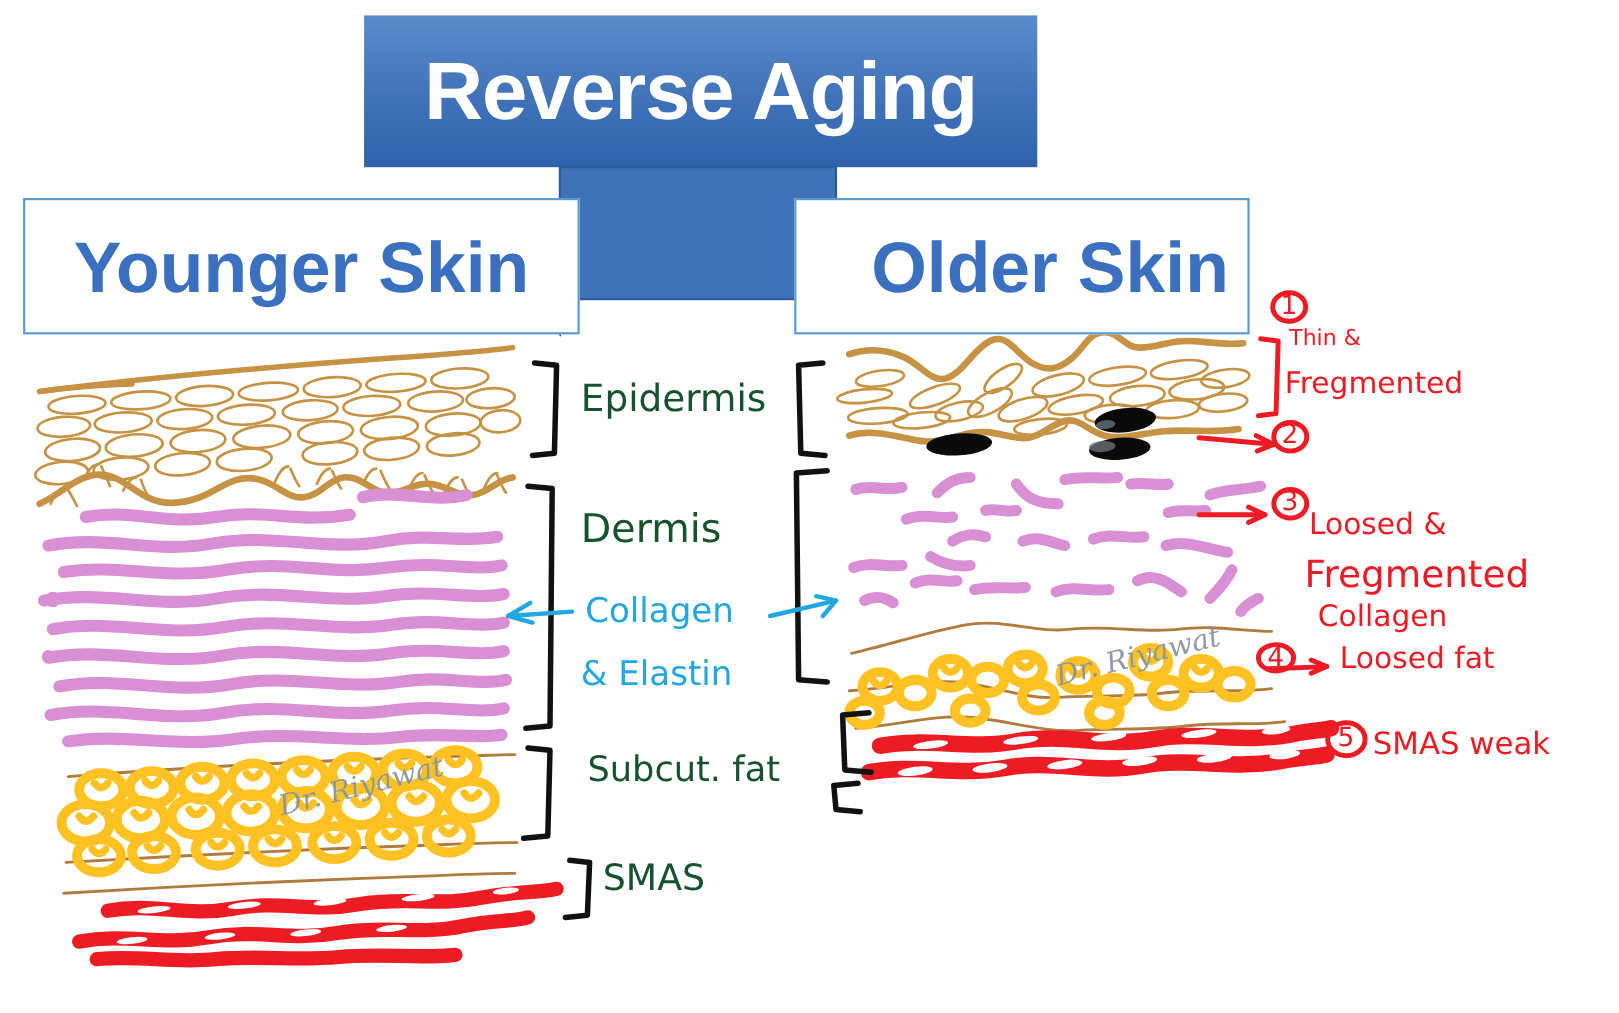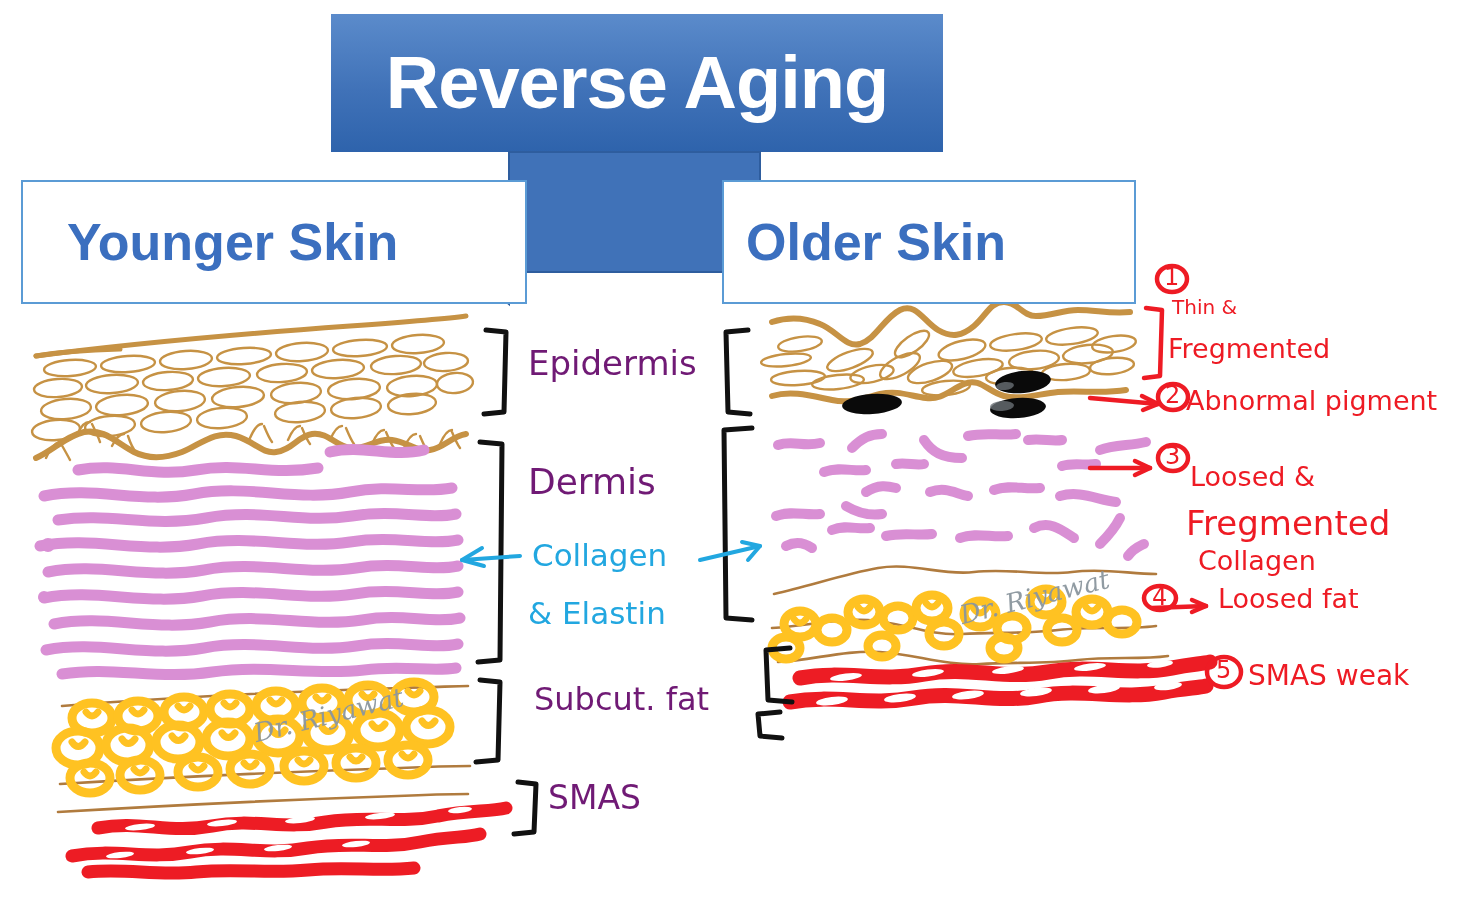--- a/index.html
+++ b/index.html
@@ -23,33 +23,33 @@
     color:#ffffff;font-size:74px;font-weight:bold;letter-spacing:-1px;
     line-height:1;
   }
 
   
   .label-box{
     position:absolute;background:#ffffff;border:2px solid #5B9BD5;
     display:flex;align-items:center;
   }
   .label-box span{
-    color:#3B6FBF;font-size:52px;font-weight:bold;line-height:1;
+    color:#3B6FBF;font-size:65px;font-weight:bold;line-height:1;
   }
   #younger-box{left:21px;top:180px;width:502px;height:120px;}
   #younger-box span{padding-left:44px;}
   #older-box{left:722px;top:180px;width:410px;height:120px;}
-  #older-box span{padding-left:22px;}
+  #older-box span{padding-left:68px;}
 
   
   .hand{
     position:absolute;font-family:"DejaVu Sans", sans-serif;
     white-space:pre;line-height:1.12;
   }
-  .hand-black{color:#701a75;}
+  .hand-black{color:#14532d;}
   .hand-blue{color:#22A7E0;}
   .hand-red{color:#EE1B24;}
   .watermark{
     position:absolute;color:#8B969E;opacity:.95;
     font-family:"DejaVu Serif", serif;font-style:italic;
     transform:rotate(-14deg);white-space:pre;pointer-events:none;
   }
 </style>
 </head>
 <body>
@@ -375,21 +375,20 @@
 
   <div class="hand hand-red" style="left:1164px;top:264px;font-size:24px;">1</div>
   <div class="hand hand-red" style="left:1165px;top:382px;font-size:24px;">2</div>
   <div class="hand hand-red" style="left:1165px;top:443px;font-size:24px;">3</div>
   <div class="hand hand-red" style="left:1152px;top:584px;font-size:24px;">4</div>
   <div class="hand hand-red" style="left:1216px;top:657px;font-size:24px;">5</div>
 
   <div class="hand hand-red" style="left:1172px;top:296px;font-size:20px;">Thin &amp;</div>
   <div class="hand hand-red" style="left:1168px;top:334px;font-size:27px;">Fregmented</div>
 
-  <div class="hand hand-red" style="left:1186px;top:386px;font-size:27px;">Abnormal pigment</div>
 
   <div class="hand hand-red" style="left:1190px;top:462px;font-size:27px;">Loosed &amp;</div>
   <div class="hand hand-red" style="left:1186px;top:504px;font-size:34px;">Fregmented</div>
   <div class="hand hand-red" style="left:1198px;top:546px;font-size:27px;">Collagen</div>
 
   <div class="hand hand-red" style="left:1218px;top:584px;font-size:27px;">Loosed fat</div>
 
   <div class="hand hand-red" style="left:1248px;top:660px;font-size:28px;">SMAS weak</div>
 
   <div class="watermark" style="left:252px;top:700px;font-size:26px;">Dr. Riyawat</div>

